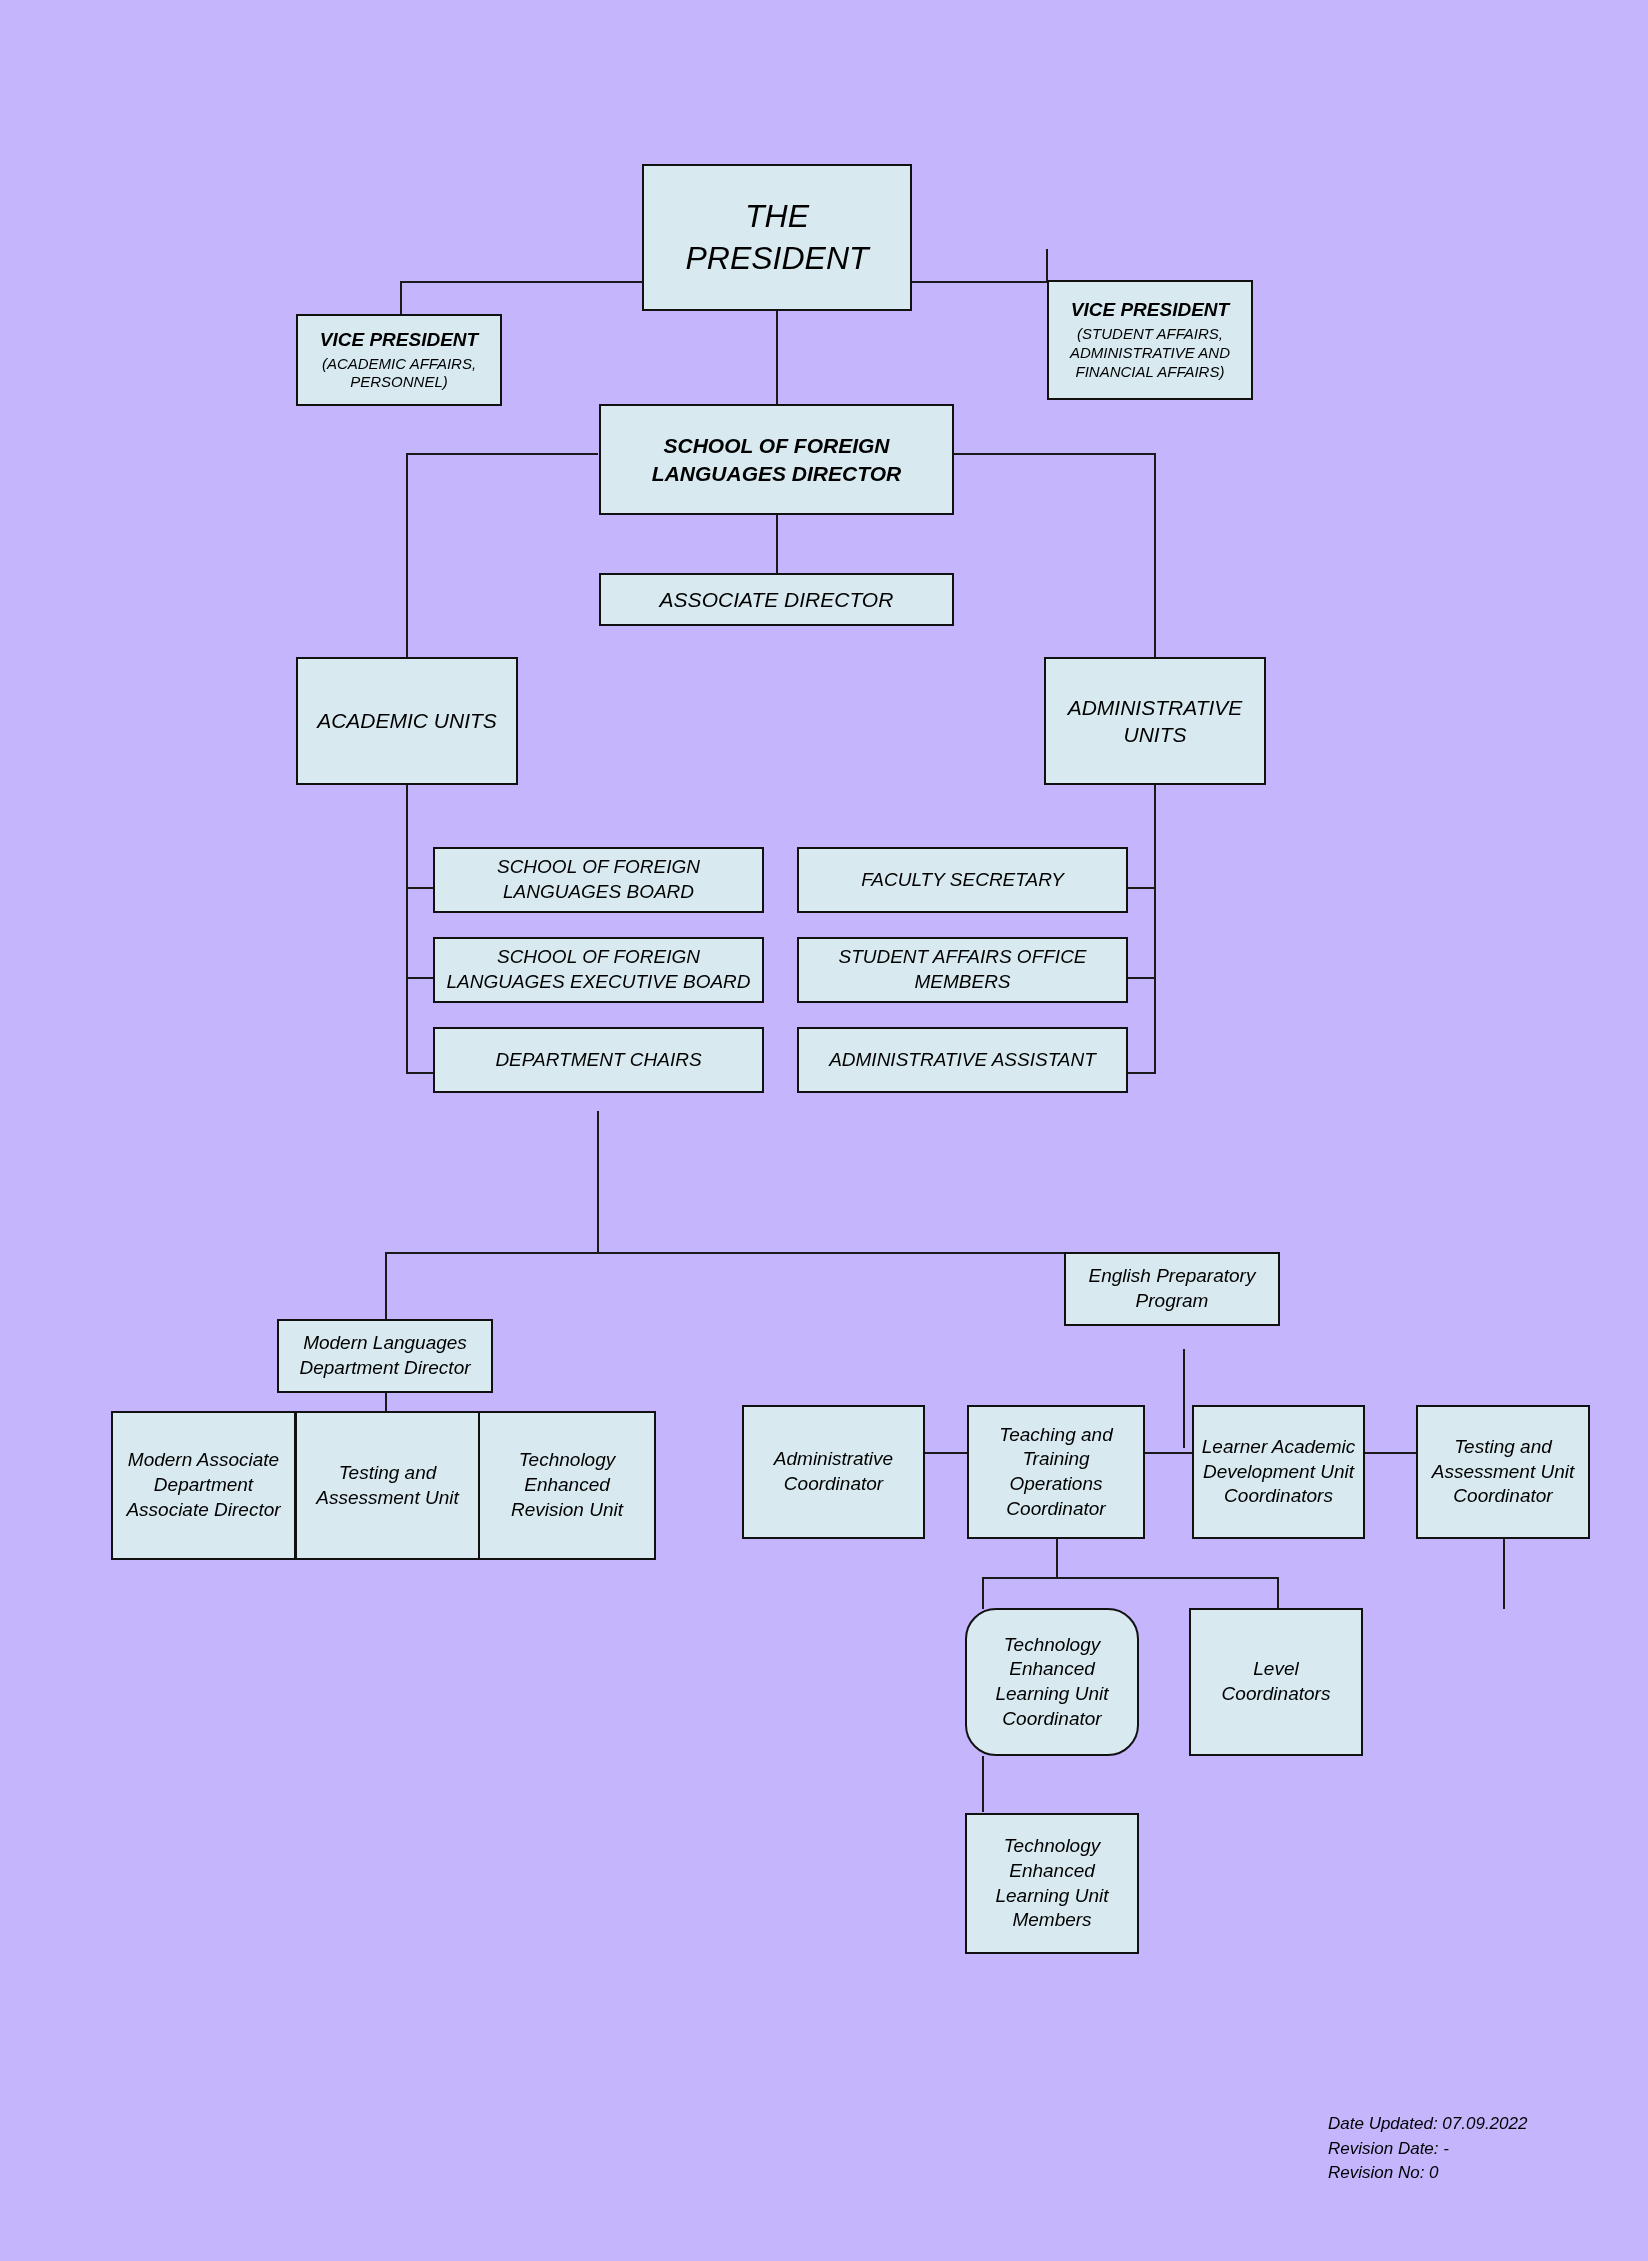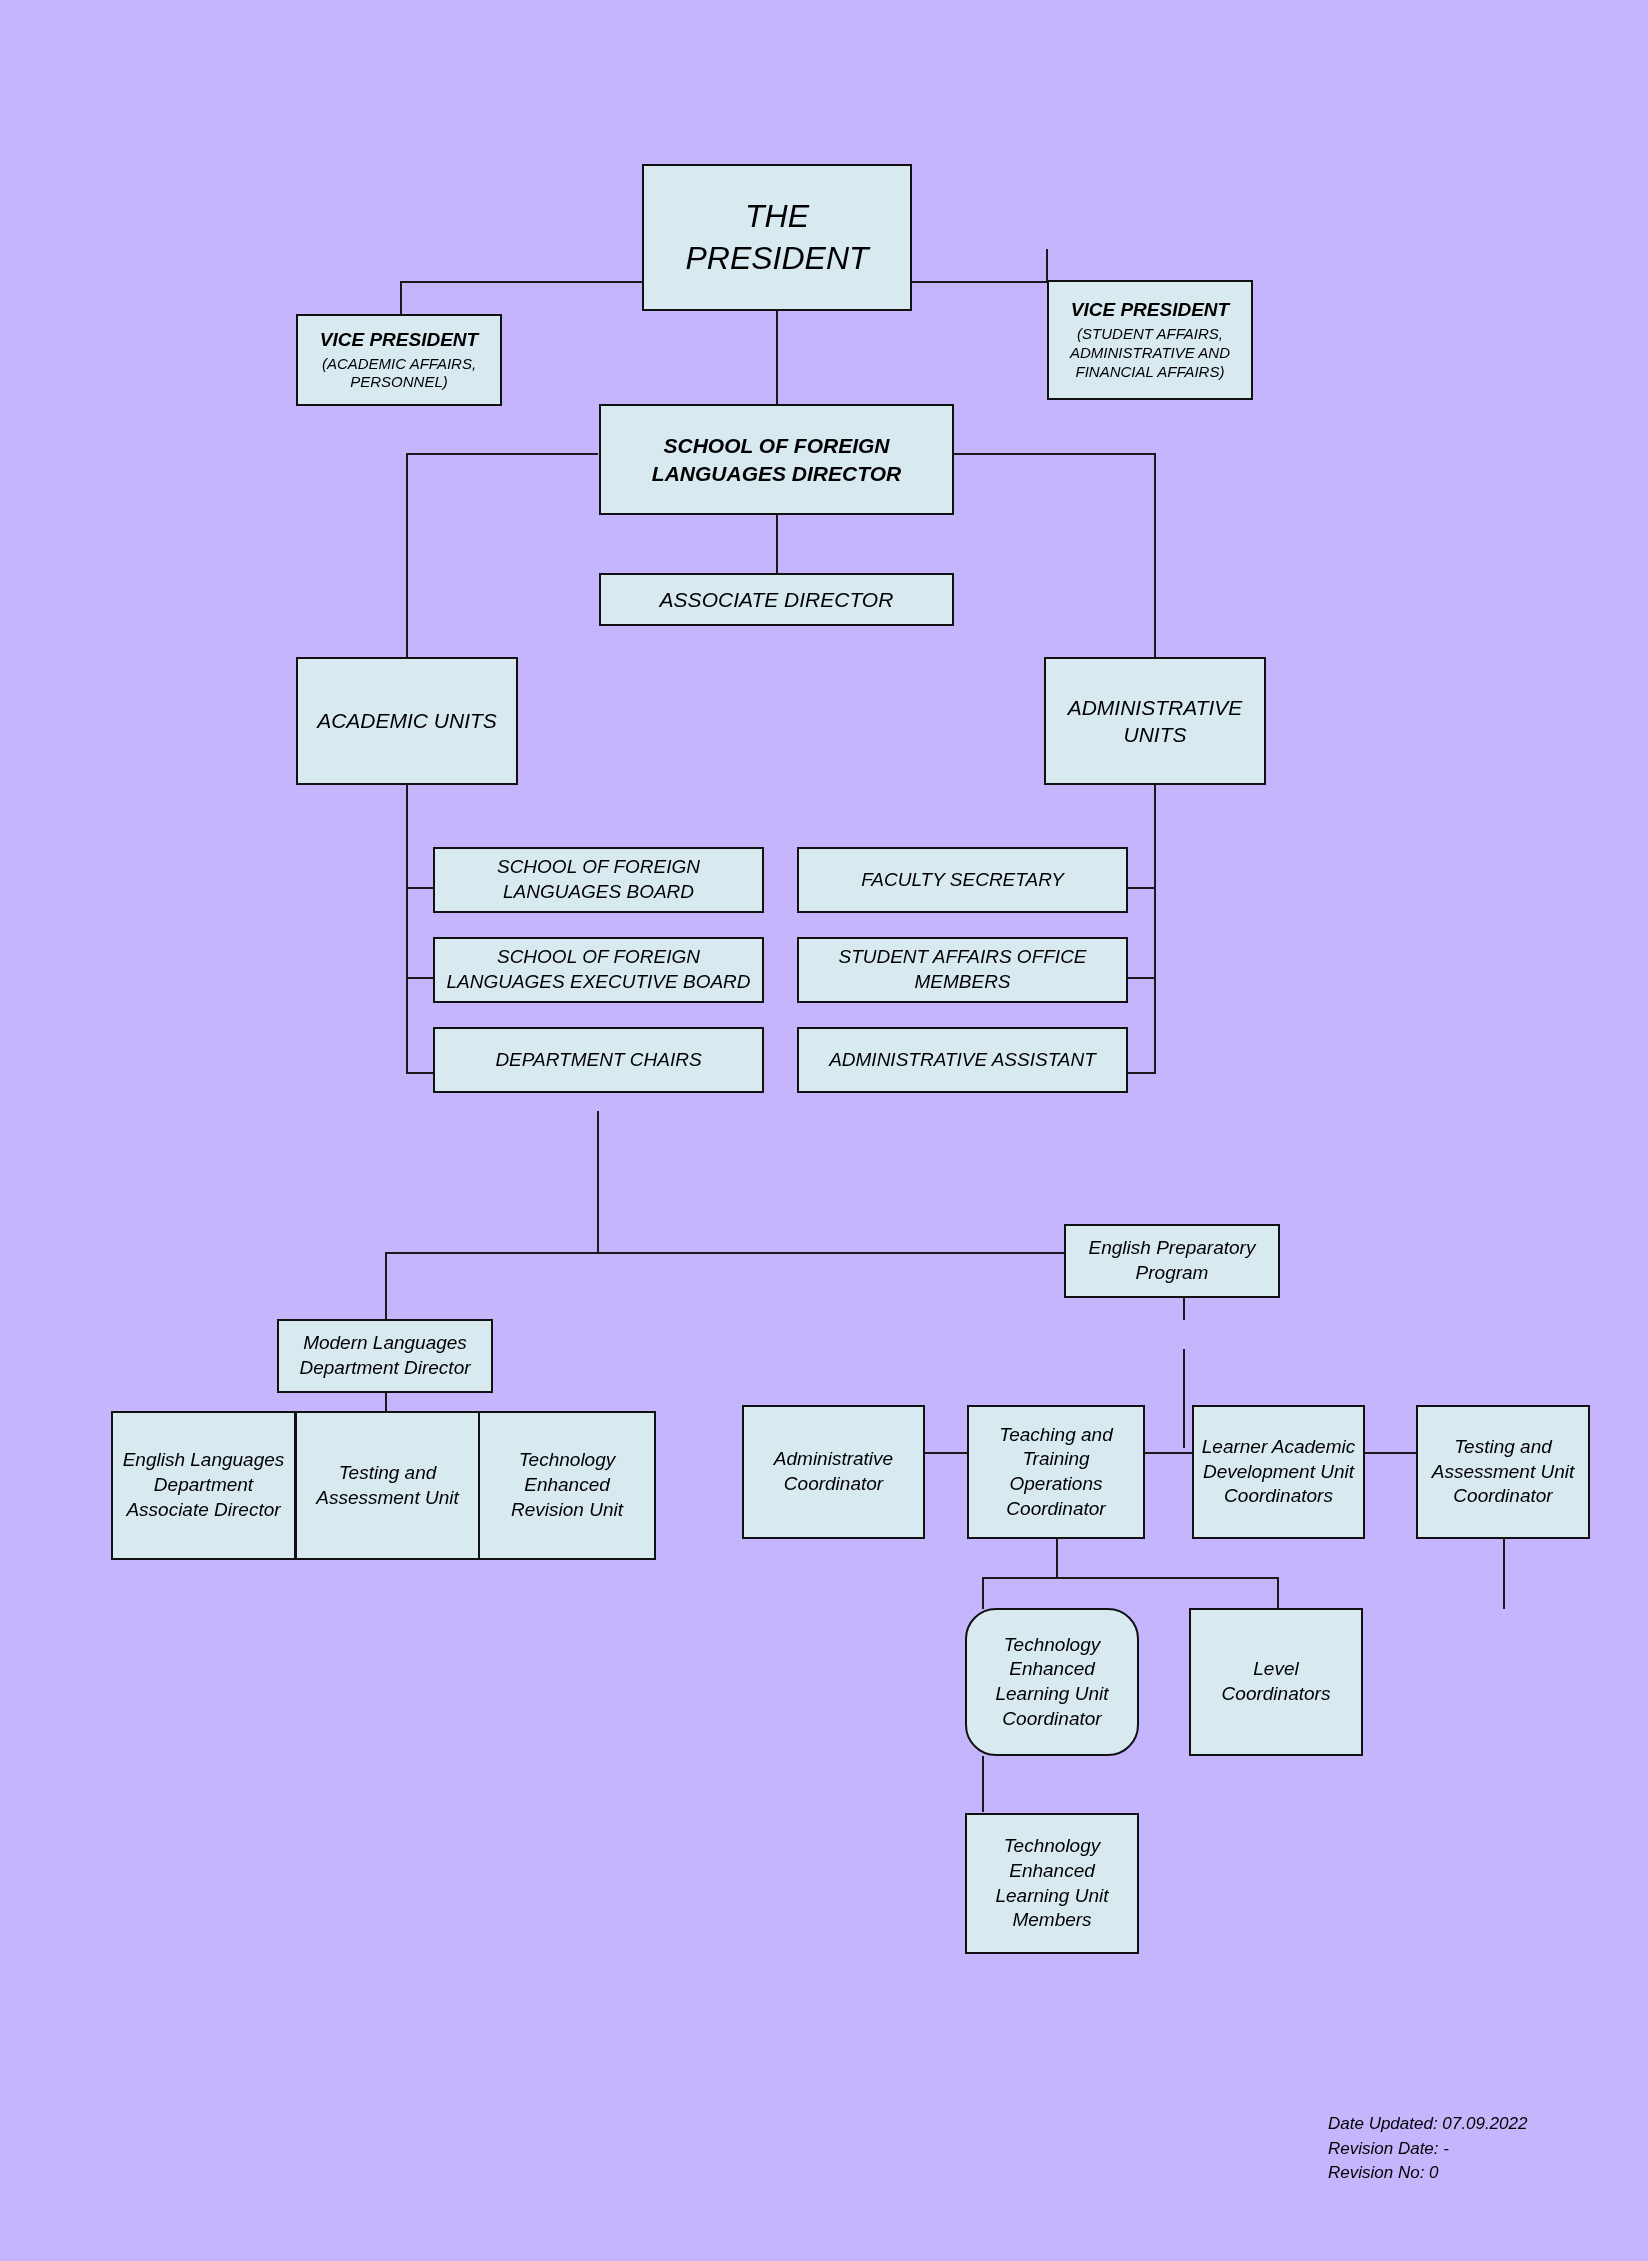--- a/index.html
+++ b/index.html
@@ -155,26 +155,26 @@
   </div>
 
   <div class="box" style="left:797px;top:1027px;width:331px;height:66px;">
     <span class="txt f27">ADMINISTRATIVE ASSISTANT</span>
   </div>
 
   <div class="box" style="left:277px;top:1319px;width:216px;height:74px;">
     <span class="txt f27">Modern Languages Department Director</span>
   </div>
 
-  <div class="box" style="left:1064px;top:1224px;width:216px;height:74px;justify-content:center;">
+  <div class="box" style="left:1064px;top:1252px;width:216px;height:74px;justify-content:center;">
     <span class="txt f27">English Preparatory Program</span>
   </div>
 
   <div class="box" style="left:111px;top:1411px;width:185px;height:149px;">
-    <span class="txt f27">English Languages Department Associate Director</span>
+    <span class="txt f27">Modern Associate Department Associate Director</span>
   </div>
 
   <div class="box" style="left:295px;top:1411px;width:185px;height:149px;">
     <span class="txt f27">Testing and Assessment Unit</span>
   </div>
 
   <div class="box" style="left:478px;top:1411px;width:178px;height:149px;">
     <span class="txt f27">Technology Enhanced Revision Unit</span>
   </div>
 

